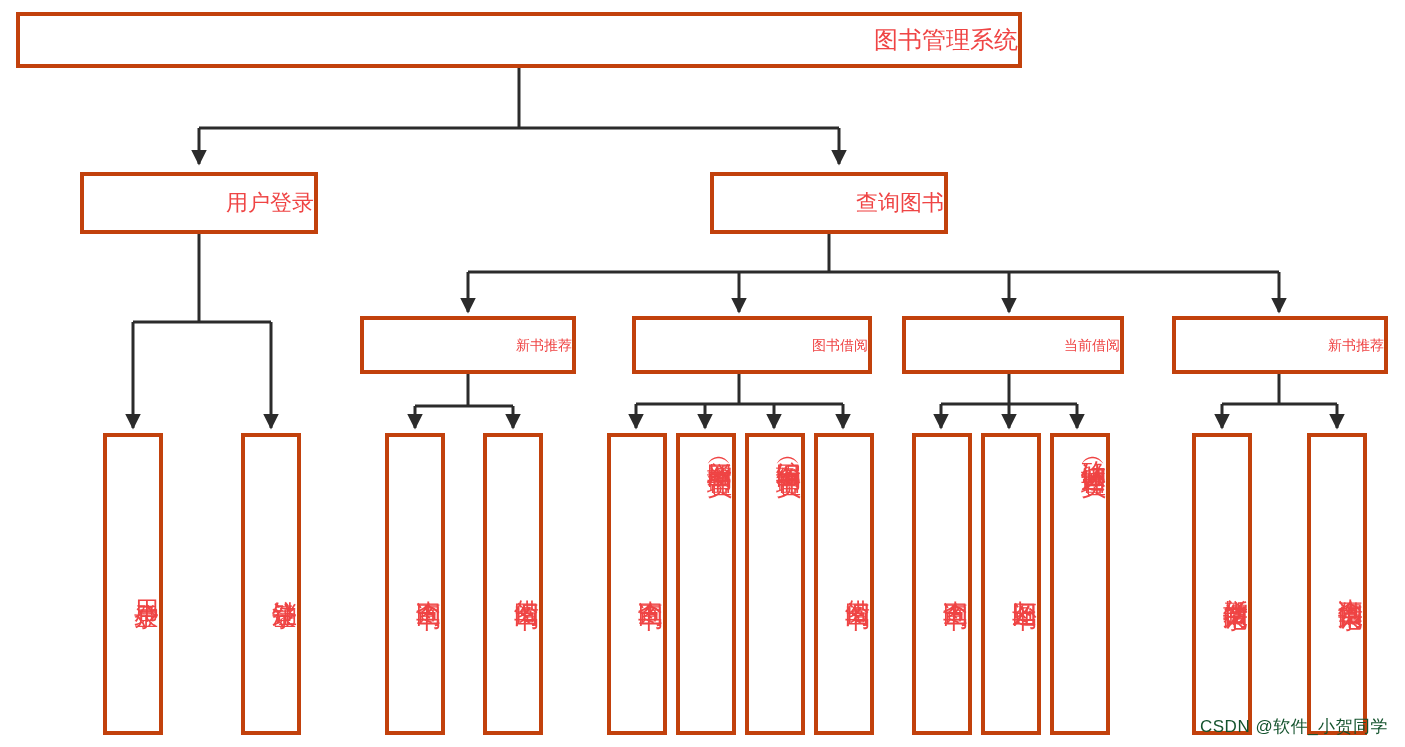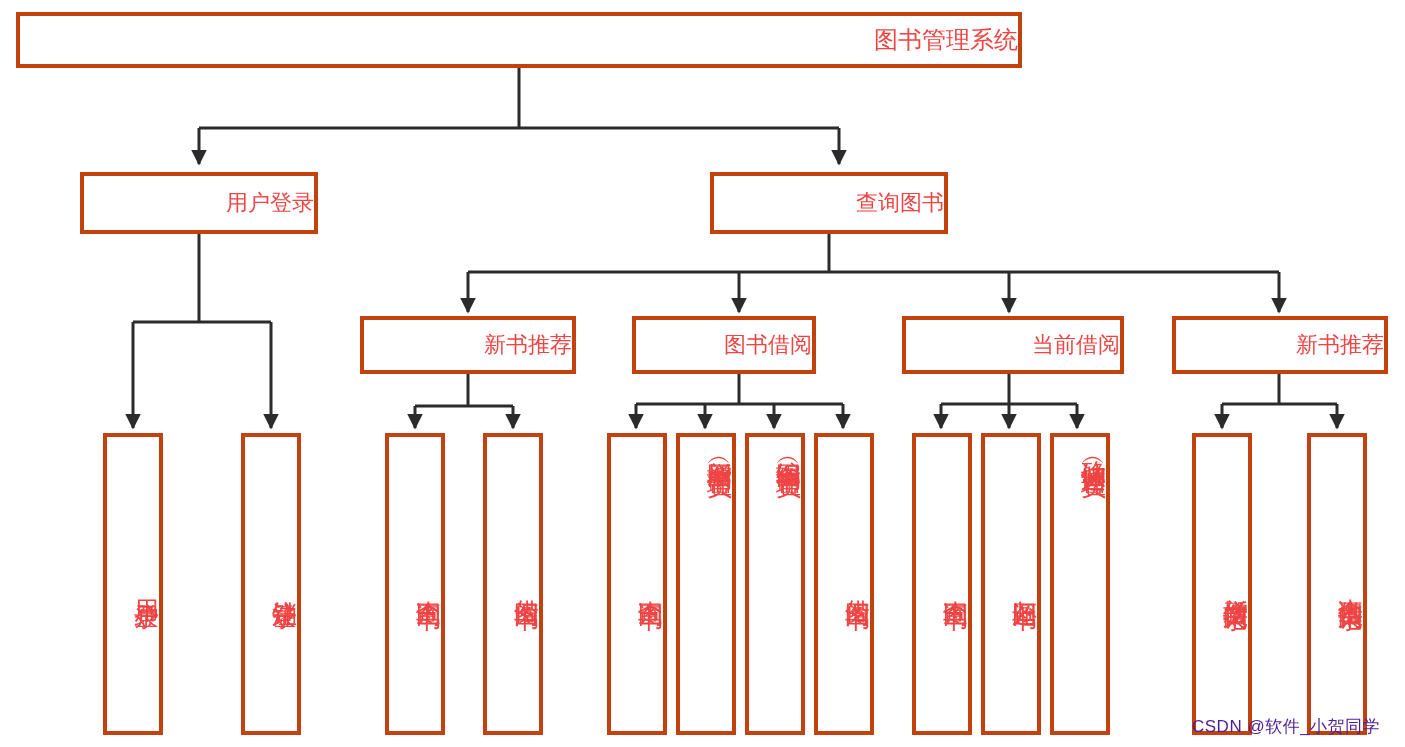--- a/index.html
+++ b/index.html
@@ -35,43 +35,44 @@
     color: #ef4444;
   }
   .node-label {
     display: block;
     text-align: center;
     line-height: 1.18;
     white-space: nowrap;
   }
   .lvl1 { font-size: 24px; }
   .lvl2 { font-size: 22px; }
-  .lvl3 { font-size: 22px; }
+  .lvl3 { font-size: 14px; }
   .leaf {
     align-items: flex-start;
     padding-top: 4px;
   }
   .leaf .node-label {
     writing-mode: vertical-rl;
     text-orientation: upright;
     font-size: 25px;
     letter-spacing: 2px;
     line-height: 1;
     white-space: nowrap;
   }
   .leaf.leaf-mid {
     align-items: center;
     padding-top: 0;
   }
   .watermark {
     position: absolute;
     font-size: 17px;
-    color: #4c1d95;
+    color: #14532d;
     white-space: nowrap;
     letter-spacing: 0.5px;
+    padding-left: 8px;
   }
 </style>
 </head>
 <body>
 
 <div id="canvas">
 
   <svg id="edges" viewBox="0 0 1405 747" xmlns="http://www.w3.org/2000/svg">
     <defs>
       <marker id="arrow" viewBox="0 0 10 10" refX="9" refY="5" markerWidth="5.2" markerHeight="5.2" orient="auto-start-reverse">
@@ -131,21 +132,21 @@
   </div>
 
   <div class="node lvl2" style="left:710px; top:172px; width:238px; height:62px;">
     <span class="node-label">查询图书</span>
   </div>
 
   <div class="node lvl3" style="left:360px; top:316px; width:216px; height:58px;">
     <span class="node-label">新书推荐</span>
   </div>
 
-  <div class="node lvl3" style="left:632px; top:316px; width:184px; height:58px;">
+  <div class="node lvl3" style="left:632px; top:316px; width:240px; height:58px;">
     <span class="node-label">图书借阅</span>
   </div>
 
   <div class="node lvl3" style="left:902px; top:316px; width:222px; height:58px;">
     <span class="node-label">当前借阅</span>
   </div>
 
   <div class="node lvl3" style="left:1172px; top:316px; width:216px; height:58px;">
     <span class="node-label">新书推荐</span>
   </div>

